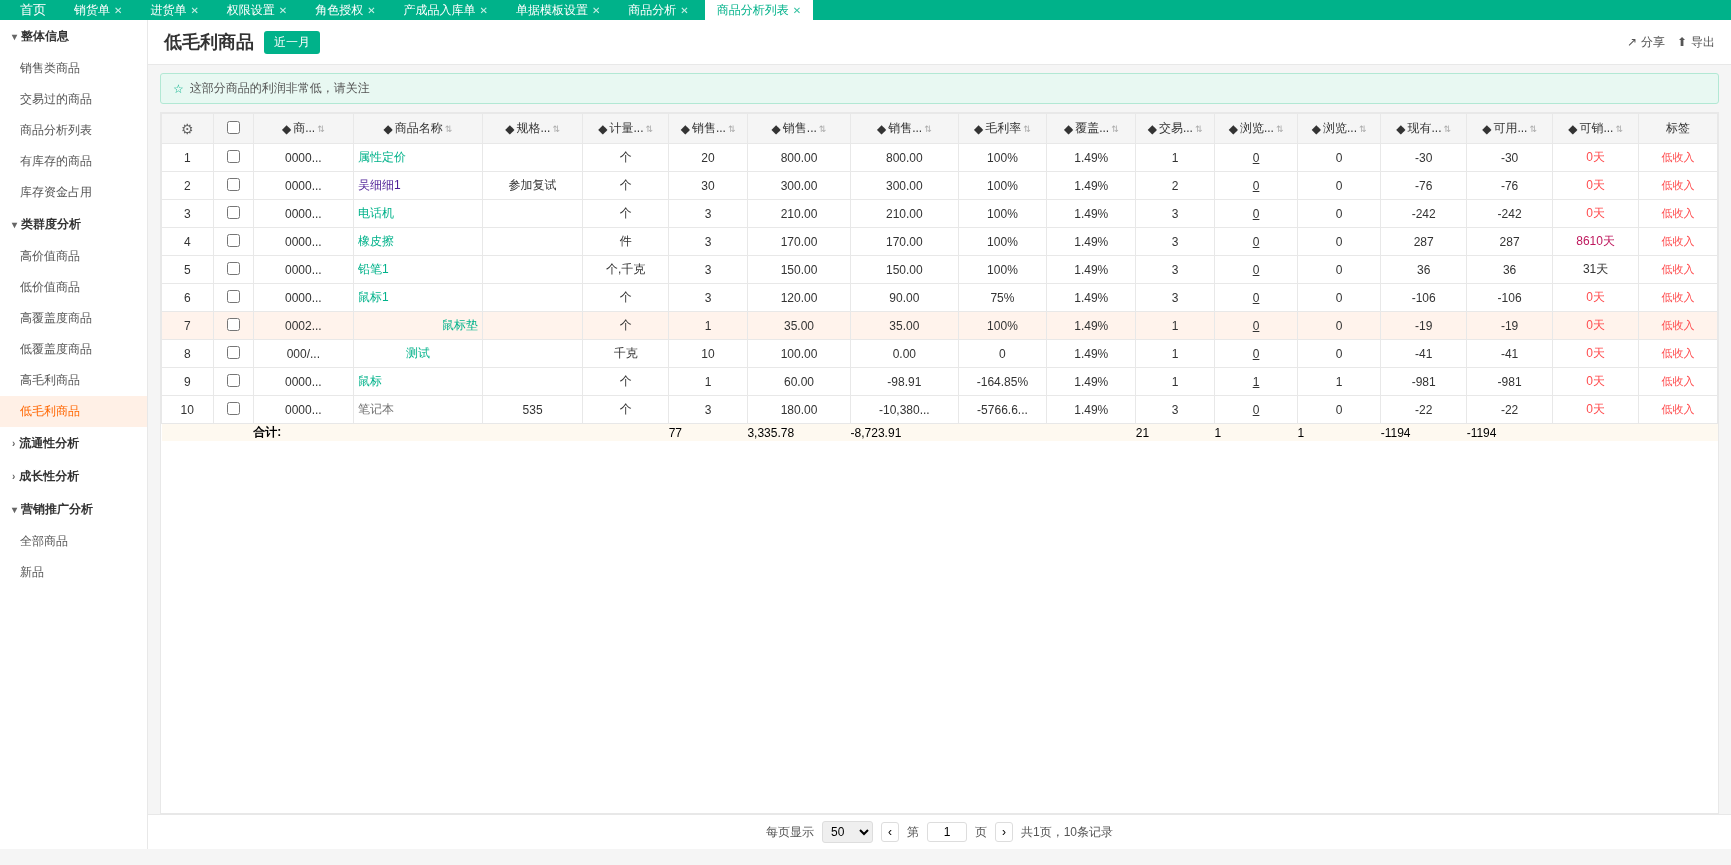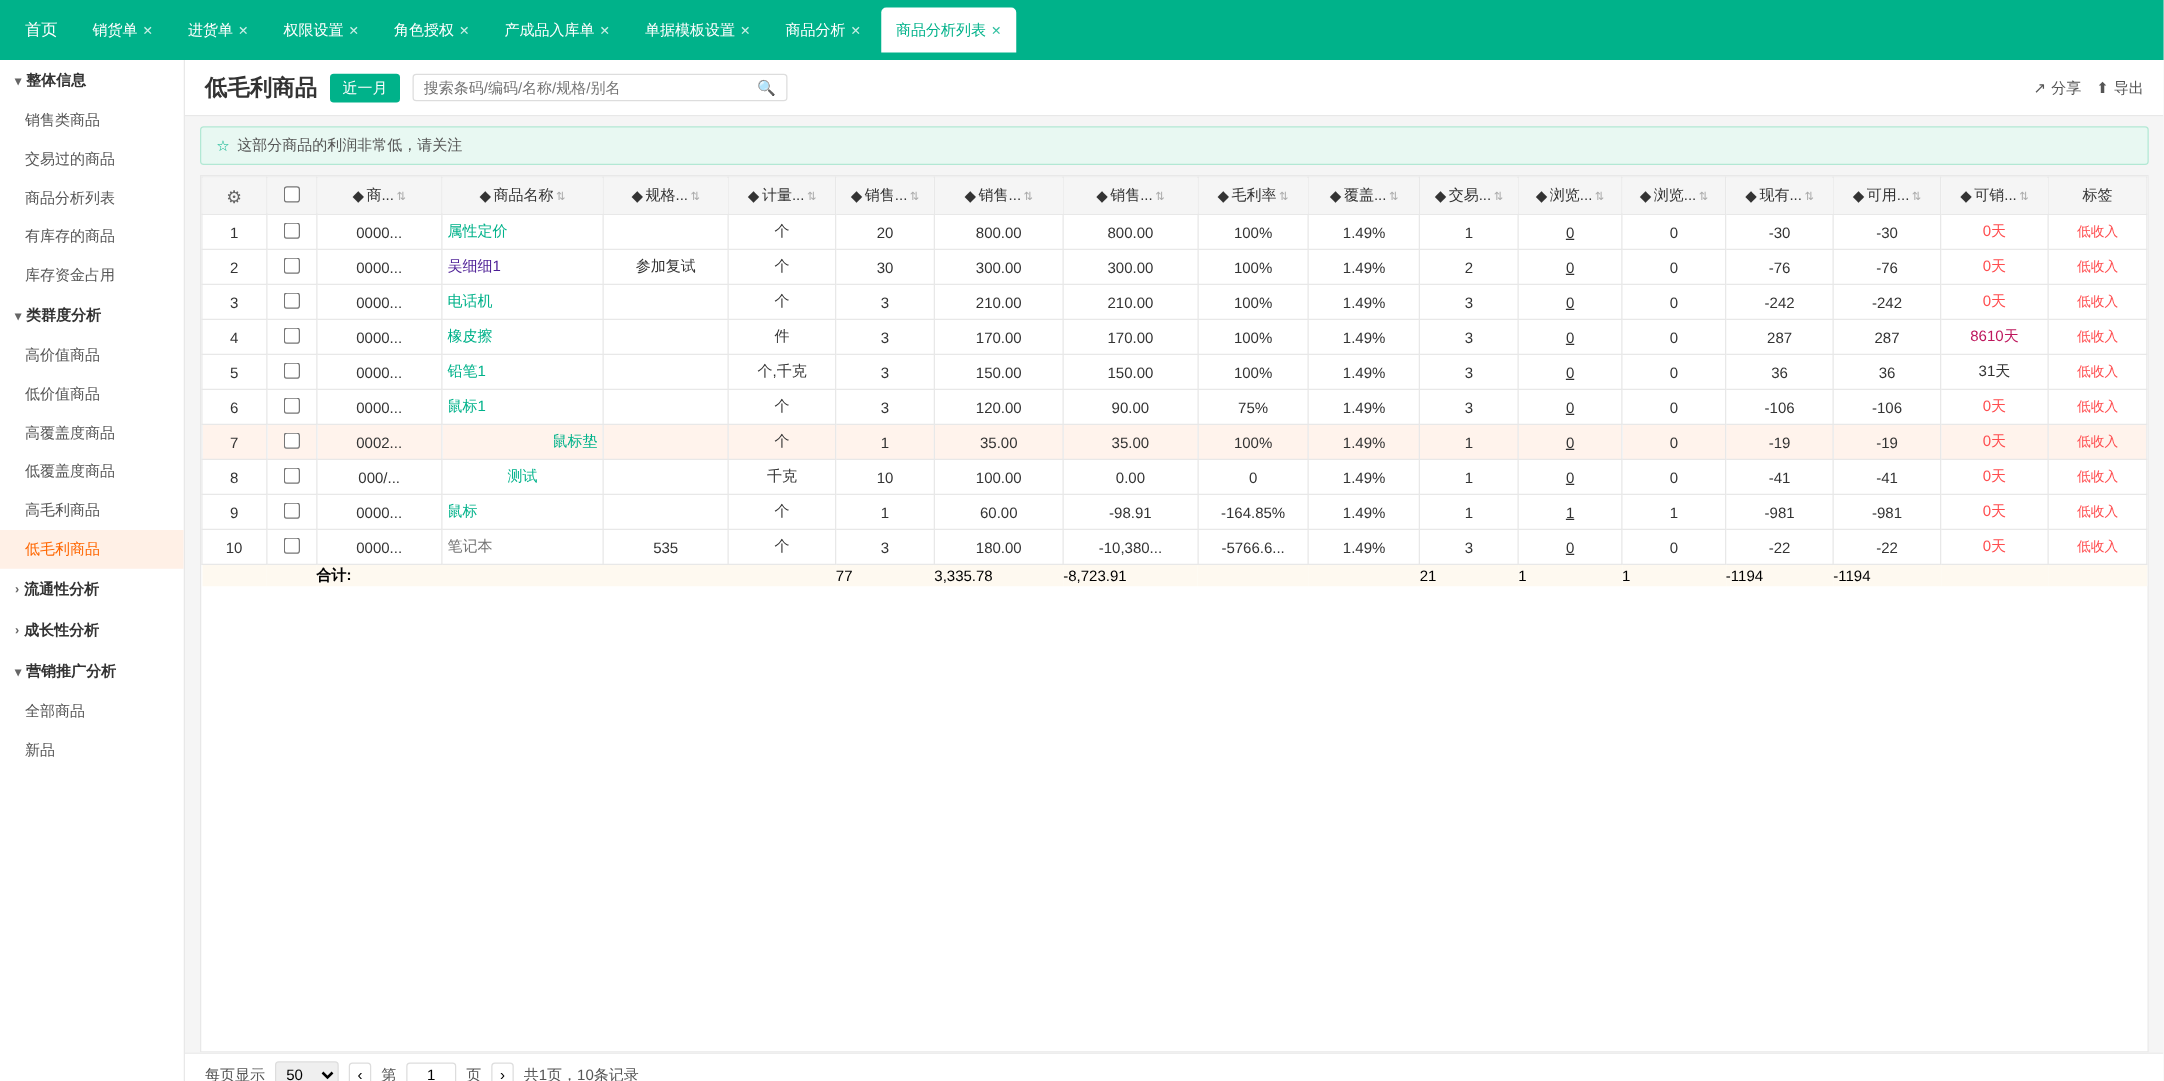--- a/index.html
+++ b/index.html
@@ -3,21 +3,21 @@
   <meta charset="utf-8">
   <style>
     * { box-sizing: border-box; margin: 0; padding: 0; font-family: 'Microsoft YaHei', Arial, sans-serif; font-size: 12px; }
     body { background: #f5f5f5; min-width: 1731px; }
 
     
     .top-nav {
       background: #00b28a;
       display: flex;
       align-items: center;
-      height: 48px;
+      height: 20px;
       padding: 0 8px;
       gap: 4px;
     }
     .top-nav .nav-item {
       color: #fff;
       padding: 0 12px;
       height: 36px;
       line-height: 36px;
       cursor: pointer;
       white-space: nowrap;
@@ -190,21 +190,21 @@
     }
     tbody tr.highlighted { background: #fff3ec; }
 
     
     .pagination-bar {
       background: #fff;
       border-top: 1px solid #e8e8e8;
       padding: 6px 16px;
       display: flex;
       align-items: center;
-      justify-content: flex-start;
+      justify-content: center;
       gap: 8px;
       font-size: 12px;
       color: #555;
     }
     .page-size-select {
       border: 1px solid #ddd;
       border-radius: 3px;
       padding: 2px 4px;
       font-size: 12px;
     }
@@ -327,24 +327,20 @@
     </div>
     <div class="sidebar-item">全部商品</div>
     <div class="sidebar-item">新品</div>
   </div>
 
   <div class="content">
 
     <div class="page-header">
       <span class="page-title">低毛利商品</span>
       <button class="date-filter-btn">近一月</button>
-      <div class="search-box">
-        <input type="text" placeholder="搜索条码/编码/名称/规格/别名" style="">
-        <span class="search-icon">🔍</span>
-      </div>
       <div class="header-right">
         <div class="header-btn">
           <span>↗</span>
           <span>分享</span>
         </div>
         <div class="header-btn">
           <span>⬆</span>
           <span>导出</span>
         </div>
       </div>

